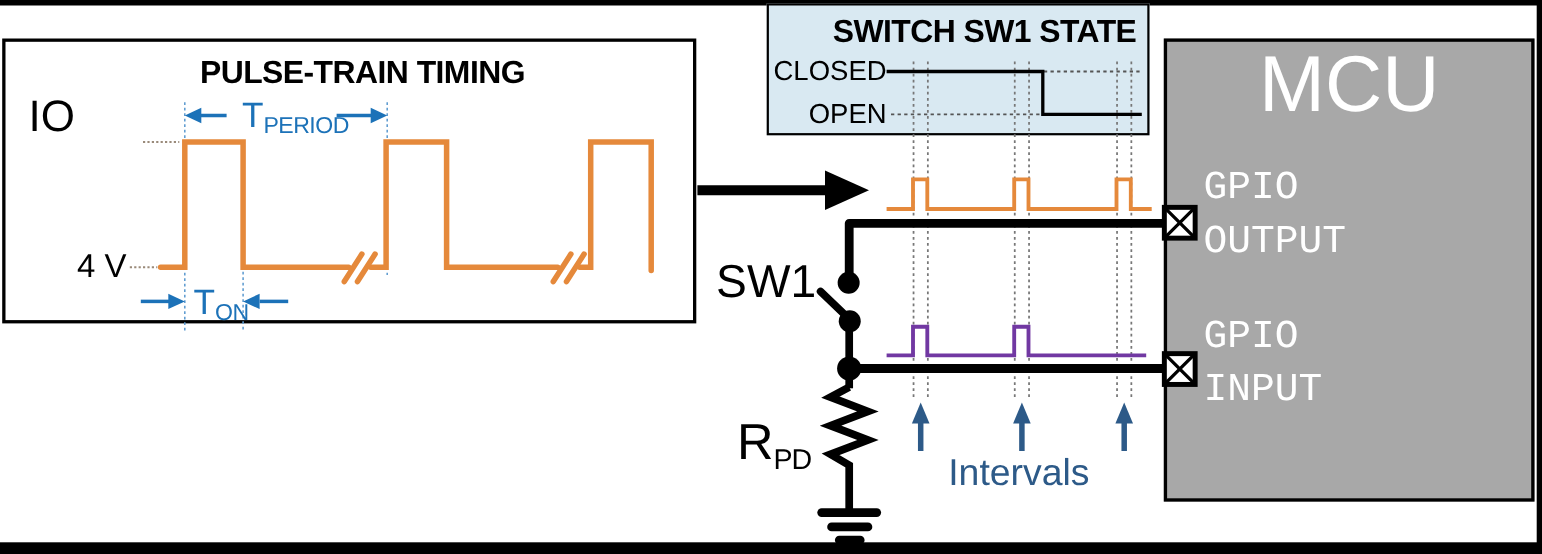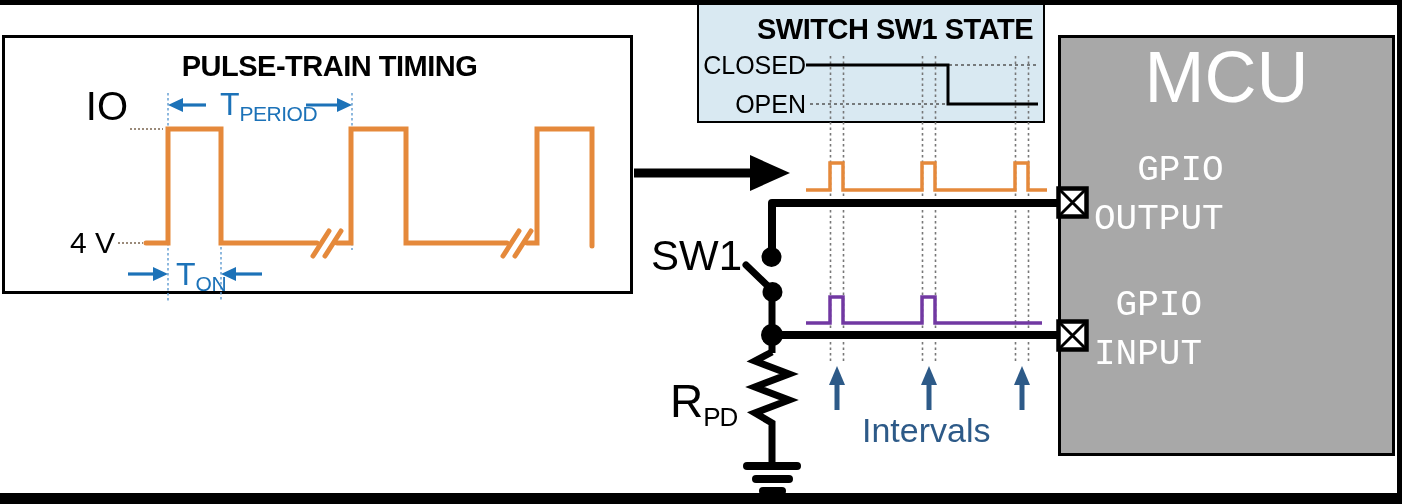--- a/index.html
+++ b/index.html
@@ -14,21 +14,21 @@
   .border-top{left:0;top:0;width:1402px;height:5px;background:var(--line-black);}
   .border-bottom{left:0;top:493px;width:1402px;height:11px;background:var(--line-black);}
   .border-right{left:1397px;top:0;width:5px;height:504px;background:var(--line-black);}
   
   .pulse-box{left:2px;top:35px;width:625px;height:253px;border:3px solid #000;background:#fff;}
   .sw1-box{left:697px;top:3px;width:344px;height:116px;border:2px solid #000;background:var(--panel-blue);}
   .mcu-box{left:1058px;top:35px;width:331px;height:415px;border:3px solid #000;background:var(--mcu-gray);}
   
   .overlay{left:0;top:0;width:1402px;height:504px;z-index:2;pointer-events:none;}
   
-  .label{z-index:3;white-space:nowrap;text-align:right;}
+  .label{z-index:3;white-space:nowrap;}
   .pulse-title{left:14px;top:50px;width:631px;text-align:center;font-weight:bold;font-size:29px;letter-spacing:-0.5px;}
   .io-label{left:26px;top:90px;width:102px;font-size:40px;line-height:33px;}
   .zero-label{left:70px;top:226px;font-size:30px;}
   .t-label{color:var(--timing-blue);font-size:32px;}
   .t-label sub{font-size:21px;vertical-align:-6px;letter-spacing:-0.5px;}
   .t-period{left:220px;top:86px;}
   .t-on{left:176px;top:256px;}
   .sw1-title{left:697px;top:13px;width:348px;text-align:center;font-weight:bold;font-size:29px;letter-spacing:-0.5px;padding-left:24px;}
   .state-label{width:116px;text-align:right;font-size:25px;}
   .closed-label{left:690px;top:51px;}

